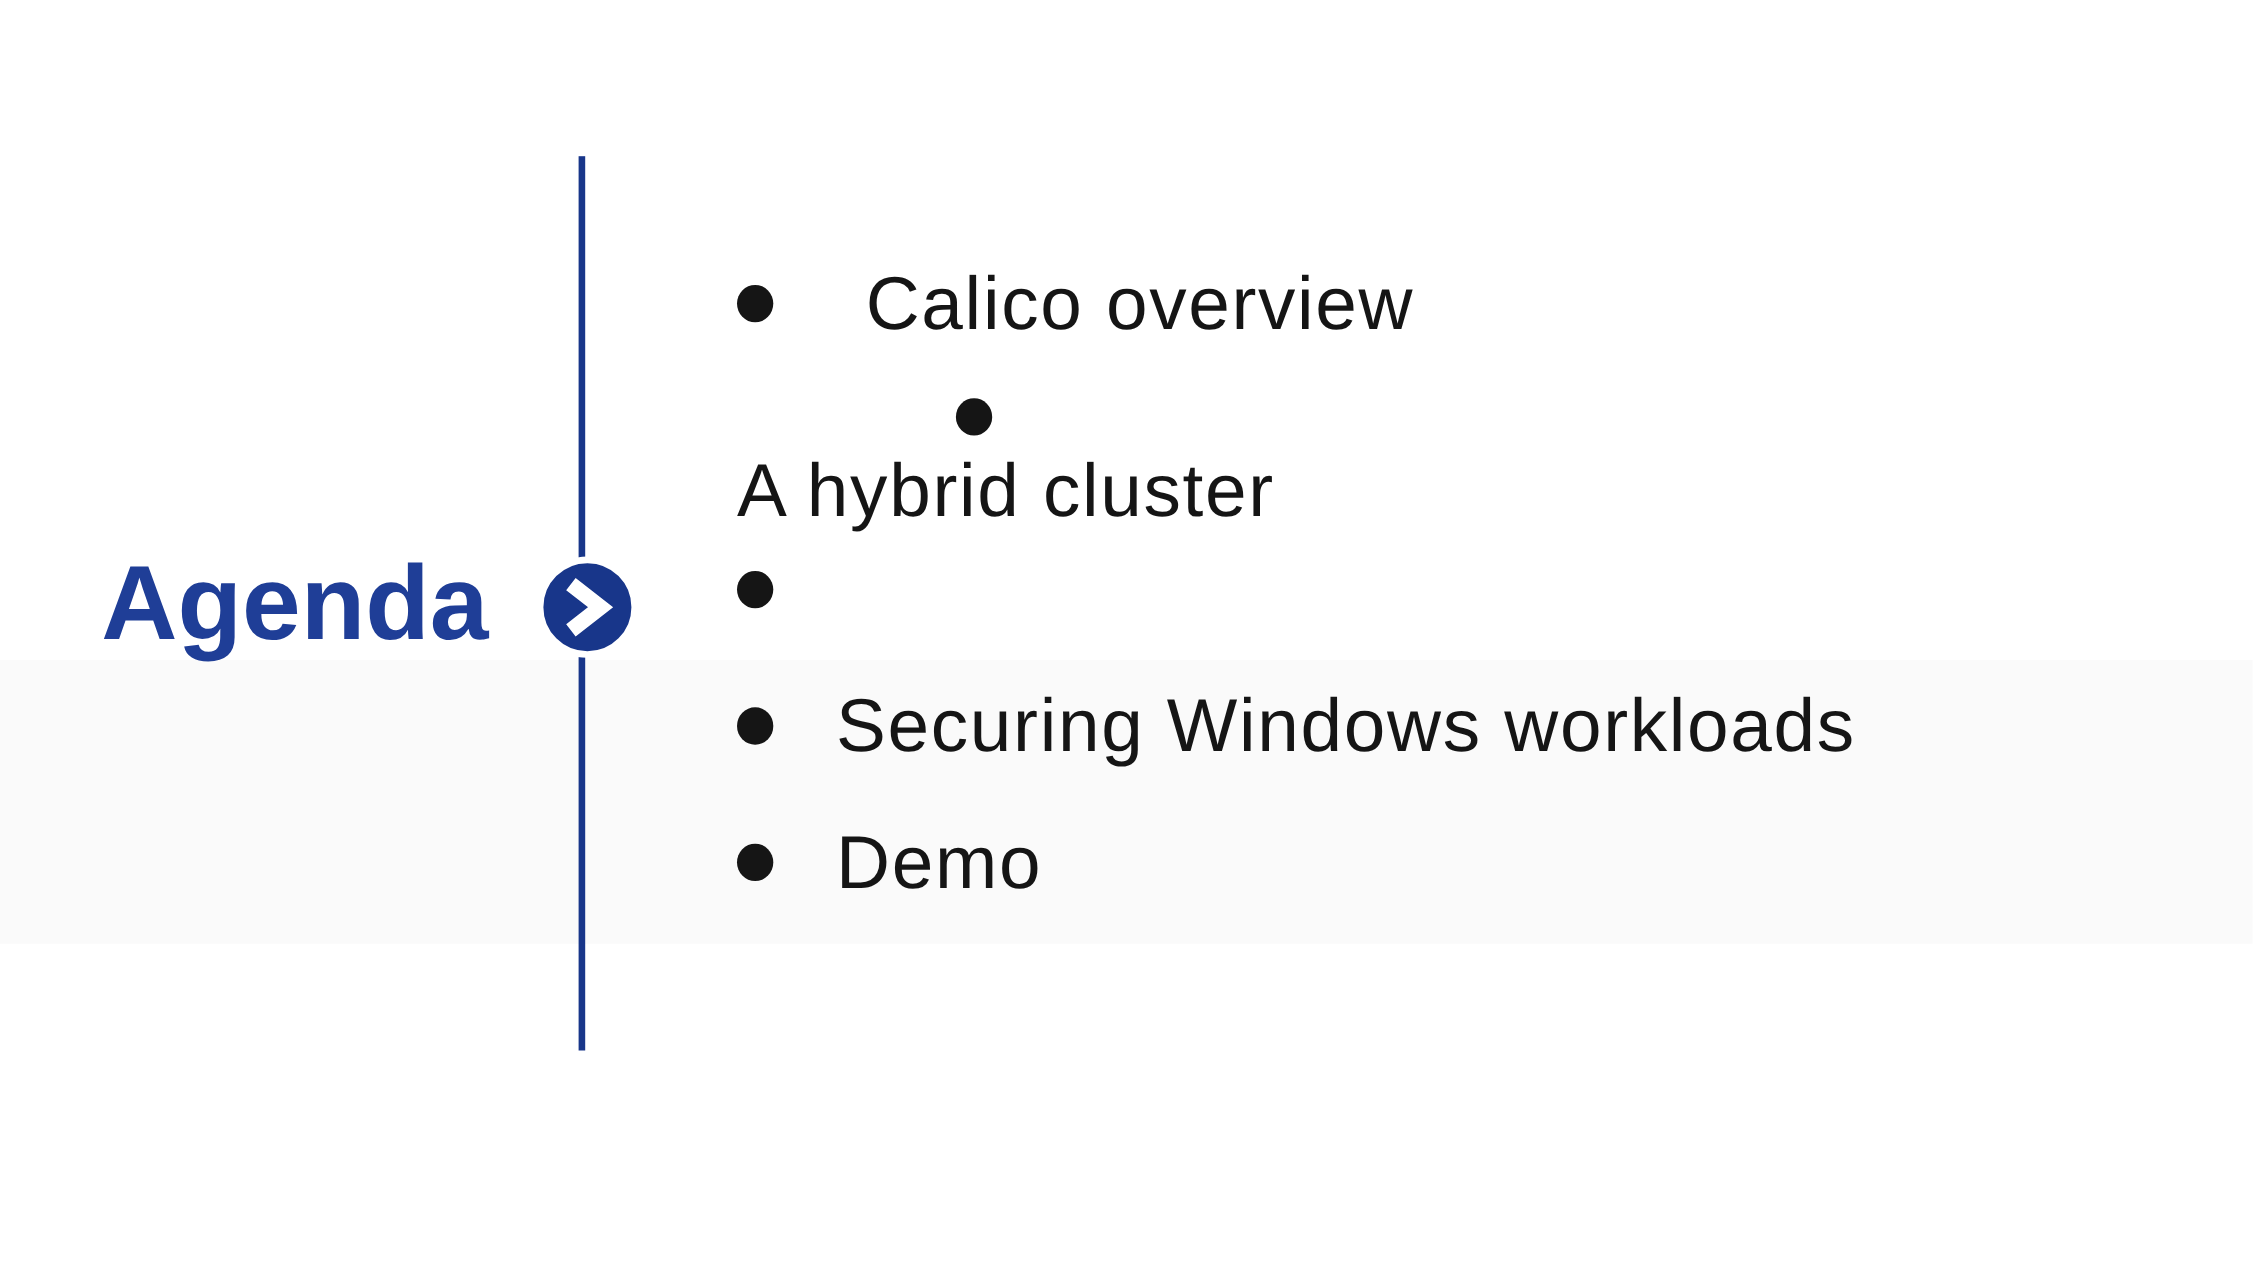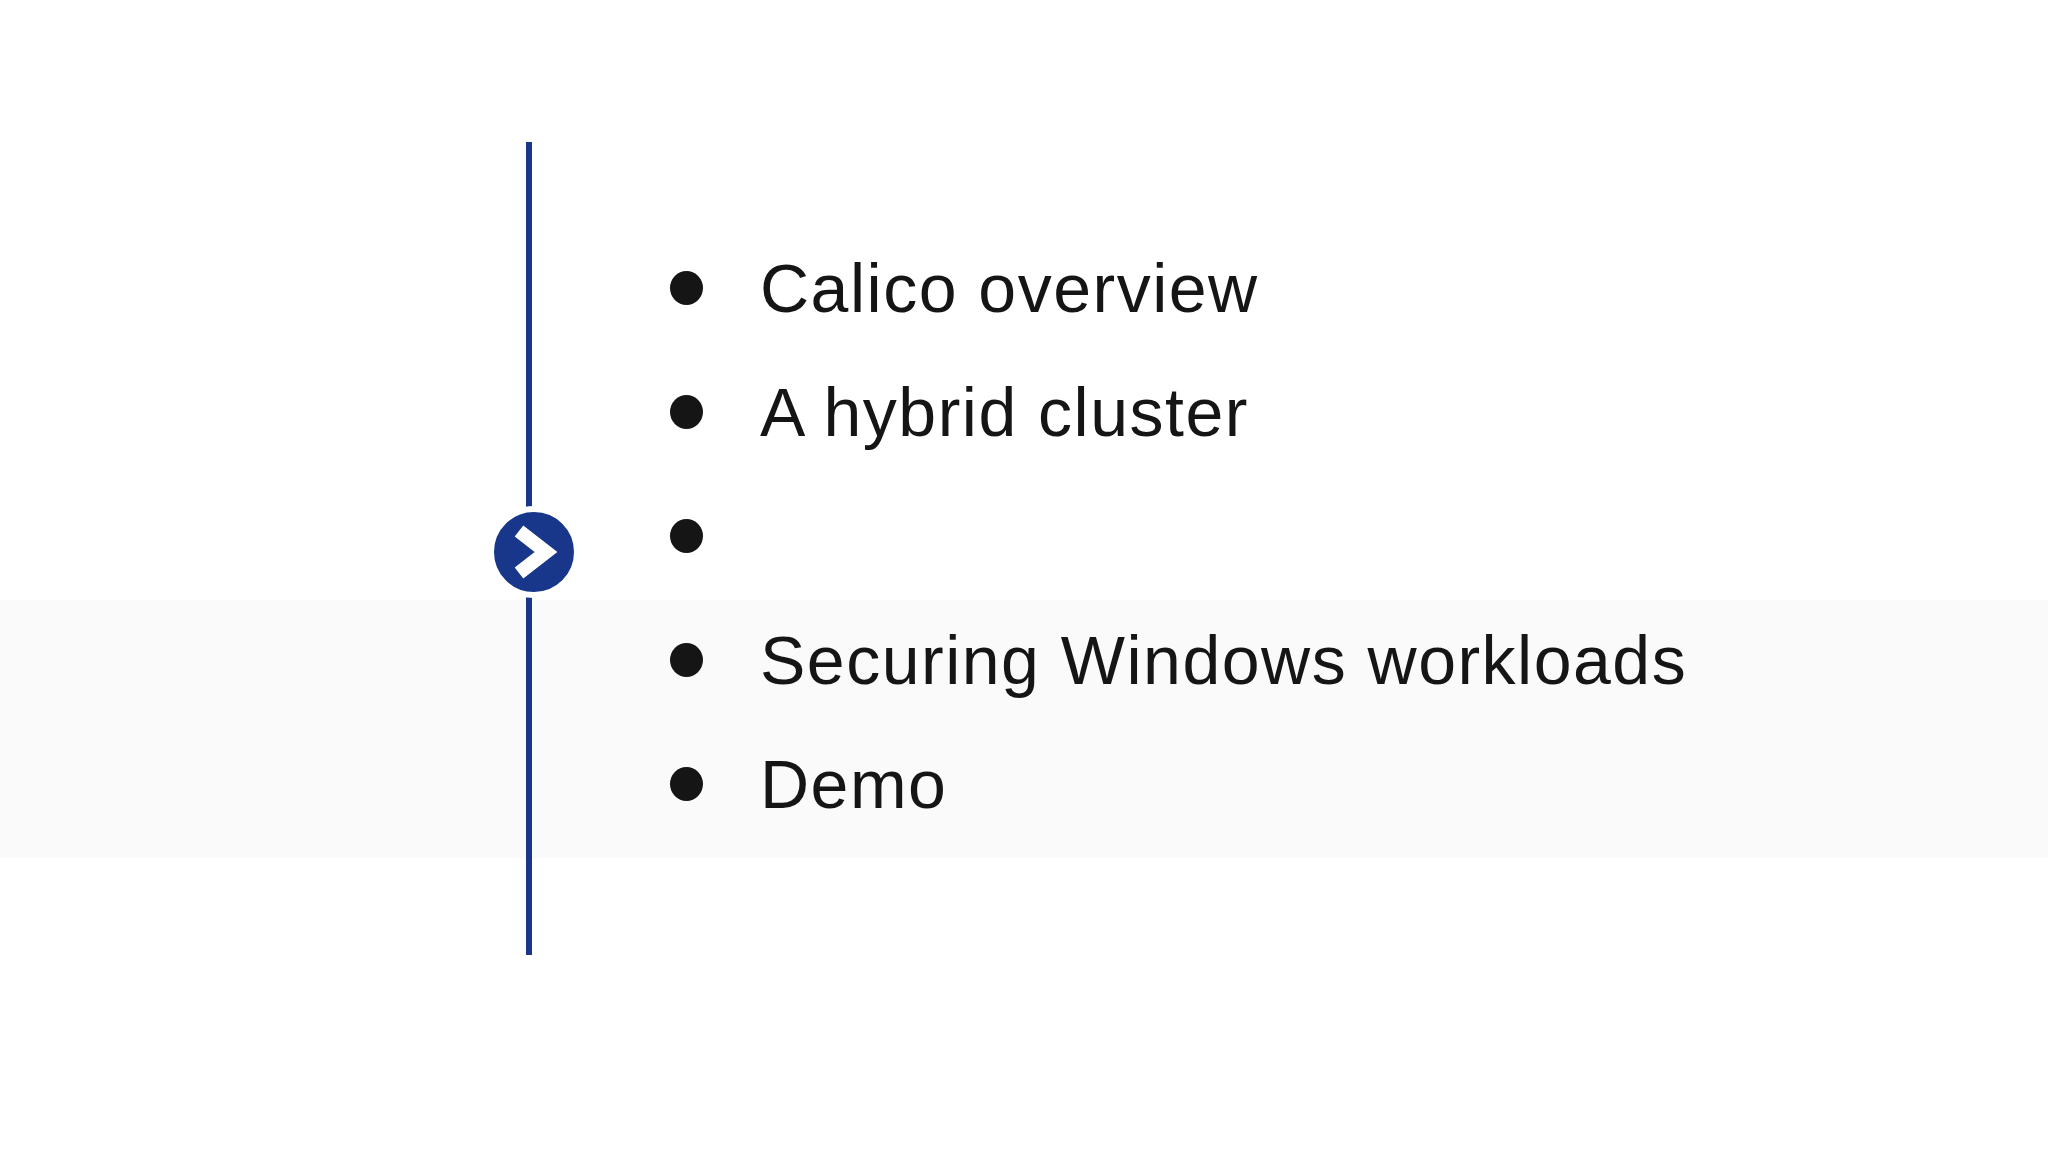--- a/index.html
+++ b/index.html
@@ -37,21 +37,21 @@
     width:80px;height:80px;border-radius:50%;
     background:var(--deep-blue,#18368a);
     border:6px solid #ffffff;
   }
   .chev-circle svg{display:block;width:80px;height:80px;}
   .agenda-list{position:absolute;left:0;top:0;}
   .item{
     position:absolute;left:670px;height:100px;
     display:flex;align-items:center;
   }
-  .item-0{top:238px;} .item-1{top:362px;} .item-2{top:486px;}
+  .item-0{top:226px;gap:27px;} .item-1{top:362px;flex-direction:column;} .item-2{top:486px;}
   .item-3{top:610px;} .item-4{top:734px;text-align:center;}
   .dot{
     width:33px;height:34px;border-radius:50%;
     background:var(--bullet-black,#151515);
     margin-right:57px;flex:0 0 auto;
   }
   .item-label{
     font-size:68px;line-height:100px;letter-spacing:1.5px;
     color:var(--bullet-black,#151515);
     white-space:nowrap;
@@ -69,20 +69,21 @@
 </style>
 </head>
 <body>
 
 <div class="slide">
 
   <div class="band"></div>
 
   <div class="vline"></div>
 
+  <div class="title">Agenda</div>
 
   <div class="chev-circle">
     <svg viewBox="0 0 80 80">
       <polyline points="25,19 52,40 25,61" fill="none" stroke="#ffffff" stroke-width="14" stroke-linecap="butt" stroke-linejoin="miter"></polyline>
     </svg>
   </div>
 
   <div class="agenda-list">
     <div class="item item-0">
       <div class="dot"></div>

